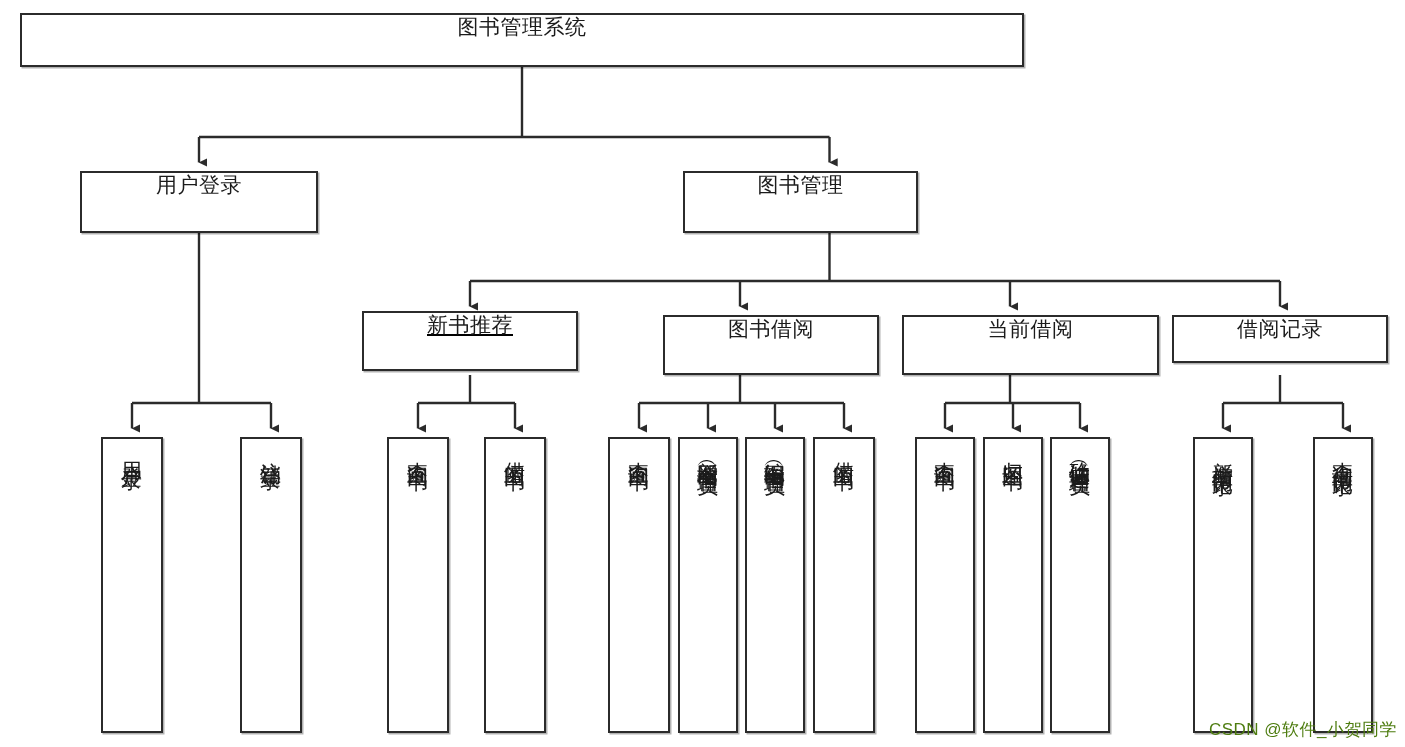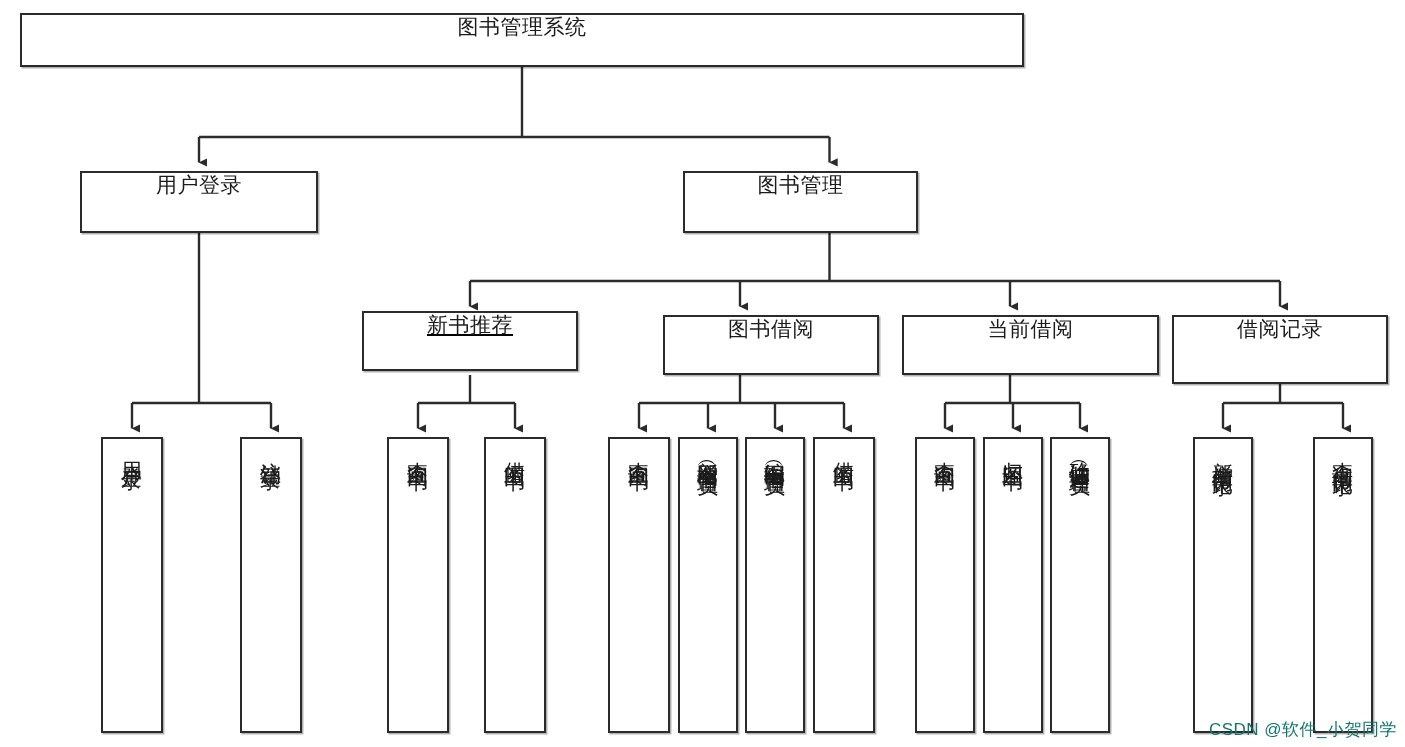--- a/index.html
+++ b/index.html
@@ -59,21 +59,21 @@
     max-height: 100%;
   }
   .node.vertical.tall .node-label {
     letter-spacing: 2px;
   }
   .watermark {
     position: absolute;
     right: 8px;
     bottom: 6px;
     font-size: 17px;
-    color: #0f766e;
+    color: #4d7c0f;
     letter-spacing: 0.5px;
     z-index: 3;
     white-space: nowrap;
   }
 </style>
 </head>
 <body>
 
 <div id="diagram-root">
 
@@ -132,21 +132,21 @@
       </div>
       <div class="node" style="left: 362px; top: 311px; width: 216px; height: 60px; text-decoration: underline;">
         <span class="node-label">新书推荐</span>
       </div>
       <div class="node" style="left: 632px; top: 315px; width: 216px; height: 60px; margin-left: 31px;">
         <span class="node-label">图书借阅</span>
       </div>
       <div class="node" style="left: 902px; top: 315px; width: 257px; height: 60px;">
         <span class="node-label">当前借阅</span>
       </div>
-      <div class="node" style="left: 1172px; top: 315px; width: 216px; height: 69px;">
+      <div class="node" style="left: 1172px; top: 315px; width: 216px; height: 48px;">
         <span class="node-label">借阅记录</span>
       </div>
       <div class="node vertical" style="left: 101px; top: 437px; width: 62px; height: 296px;">
         <span class="node-label">用户登录</span>
       </div>
       <div class="node vertical" style="left: 240px; top: 437px; width: 62px; height: 296px;">
         <span class="node-label">注销登录</span>
       </div>
       <div class="node vertical" style="left: 387px; top: 437px; width: 62px; height: 296px;">
         <span class="node-label">查询图书</span>

